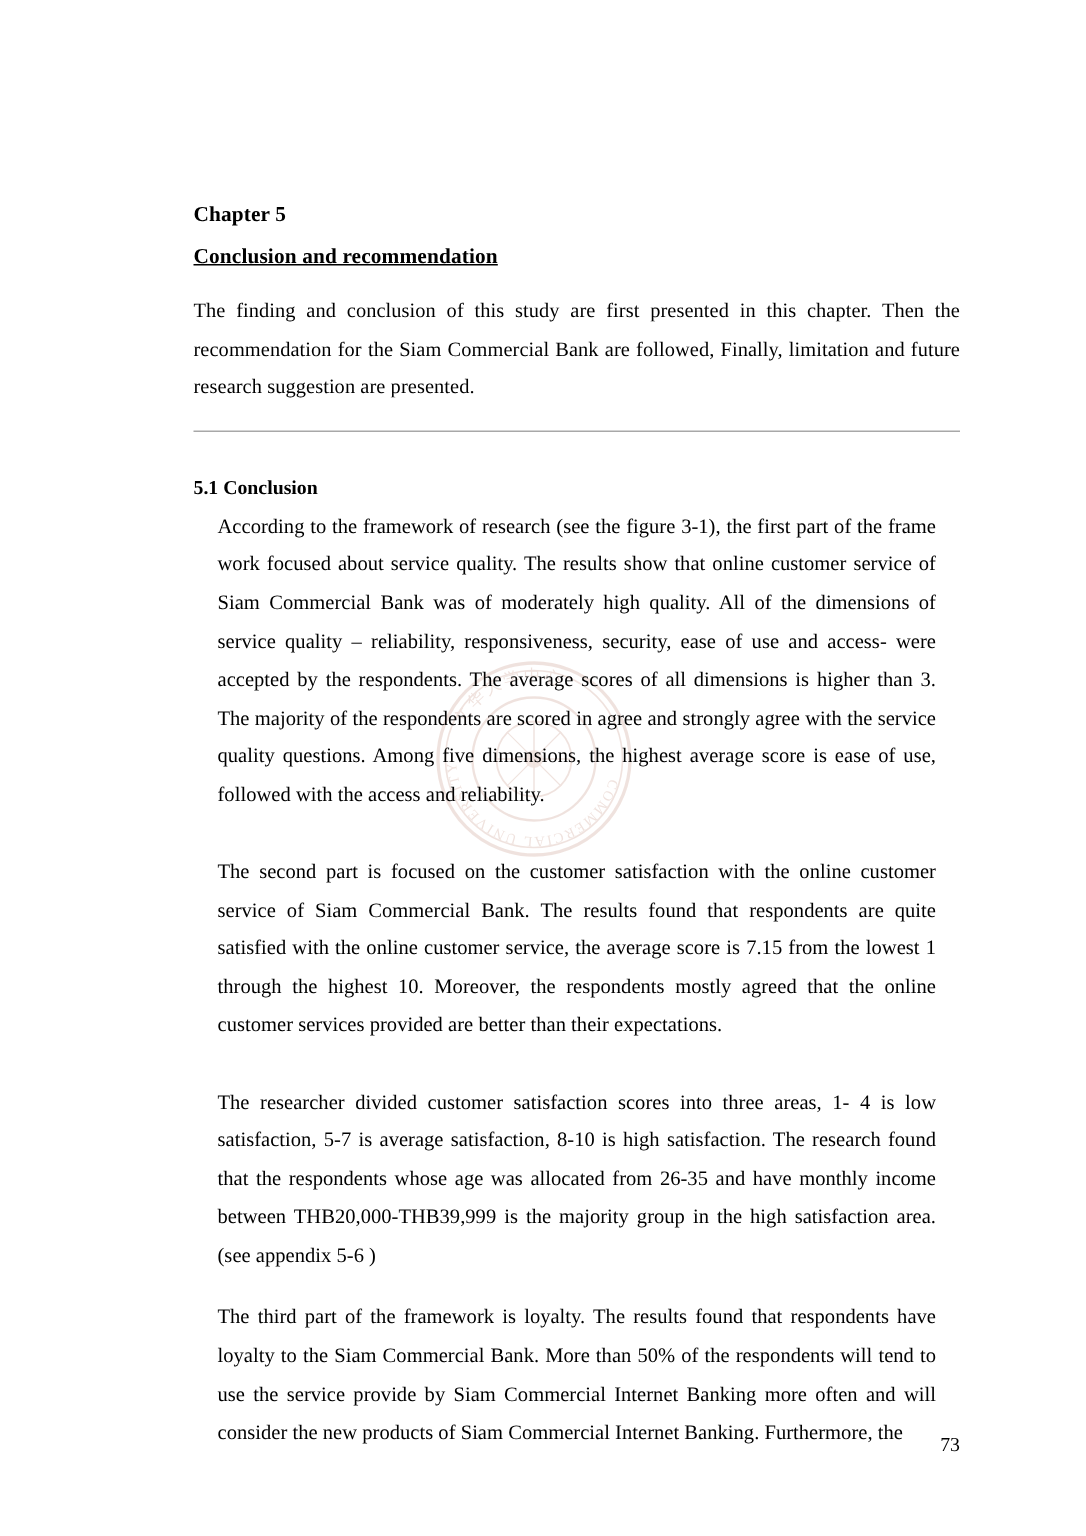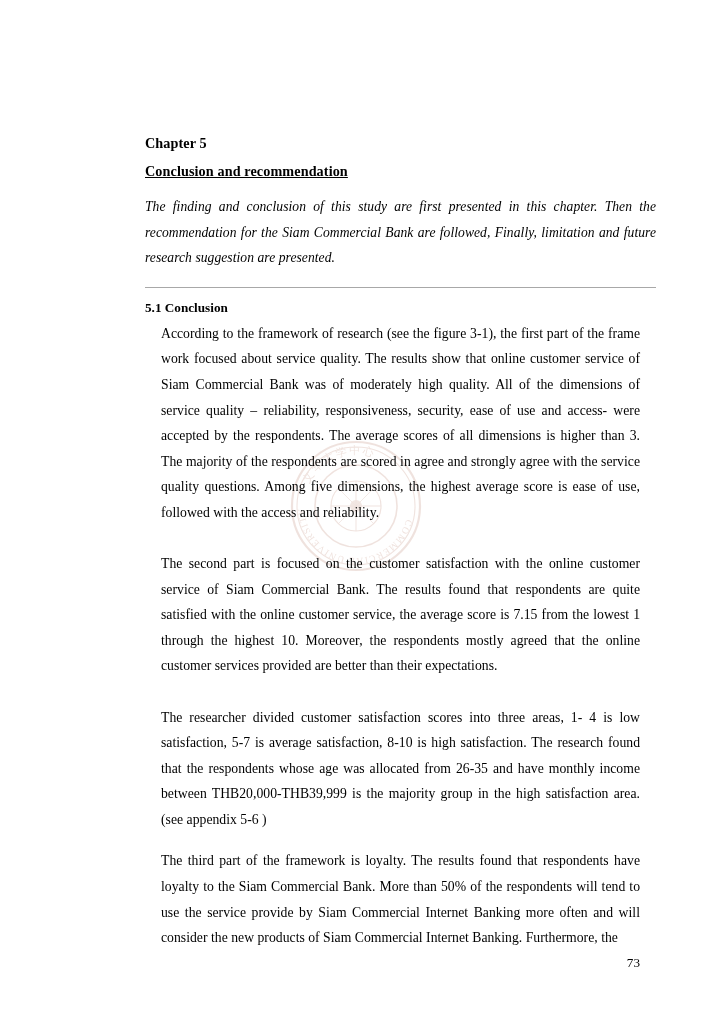--- a/index.html
+++ b/index.html
@@ -32,58 +32,57 @@
     height: 136px;
     z-index: 0;
     pointer-events: none;
     opacity: 0.40;
   }
   .watermark svg { display: block; width: 100%; height: 100%; }
 
   
   .content {
     position: absolute;
-    left: 145px;
+    left: 129px;
     top: 0;
     width: 511px;
     z-index: 2;
   }
 
   .chapter-title,
   .chapter-subtitle {
     font-weight: bold;
     font-size: 14.2px;
     line-height: 25.5px;
     letter-spacing: 0.1px;
   }
   .chapter-title { margin-top: 131px; }
   .chapter-subtitle { margin-top: 2px; text-decoration: underline; }
 
   .abstract {
-    font-style: italic;
     font-size: 13.6px;
     line-height: 25.6px;
     text-align: justify;
     margin-top: 10px;
     letter-spacing: 0.05px;
   }
 
   .rule {
     height: 0;
     border: 0;
     border-top: 1.3px solid #a8a8a8;
     margin: 16px 0 0 0;
     width: 100%;
   }
 
   .section-heading {
     font-weight: bold;
     font-size: 13.2px;
     line-height: 20px;
-    margin-top: 10px;
+    margin-top: 27px;
   }
 
   p.body-text {
     font-size: 13.7px;
     line-height: 25.6px;
     text-align: justify;
     text-justify: inter-word;
     margin: 16px;
     letter-spacing: 0.02px;
   }

